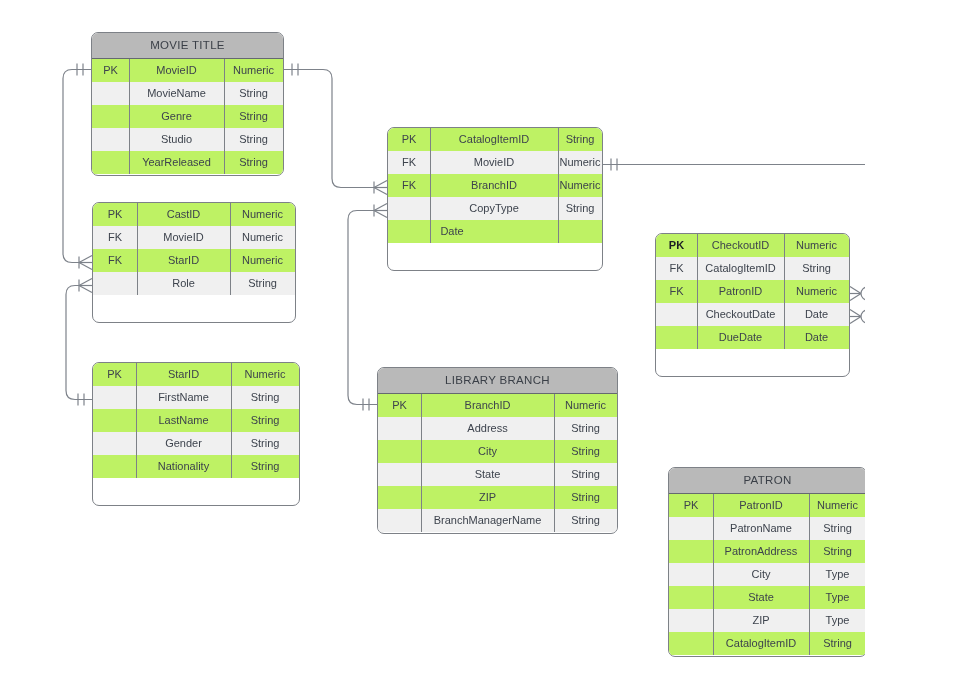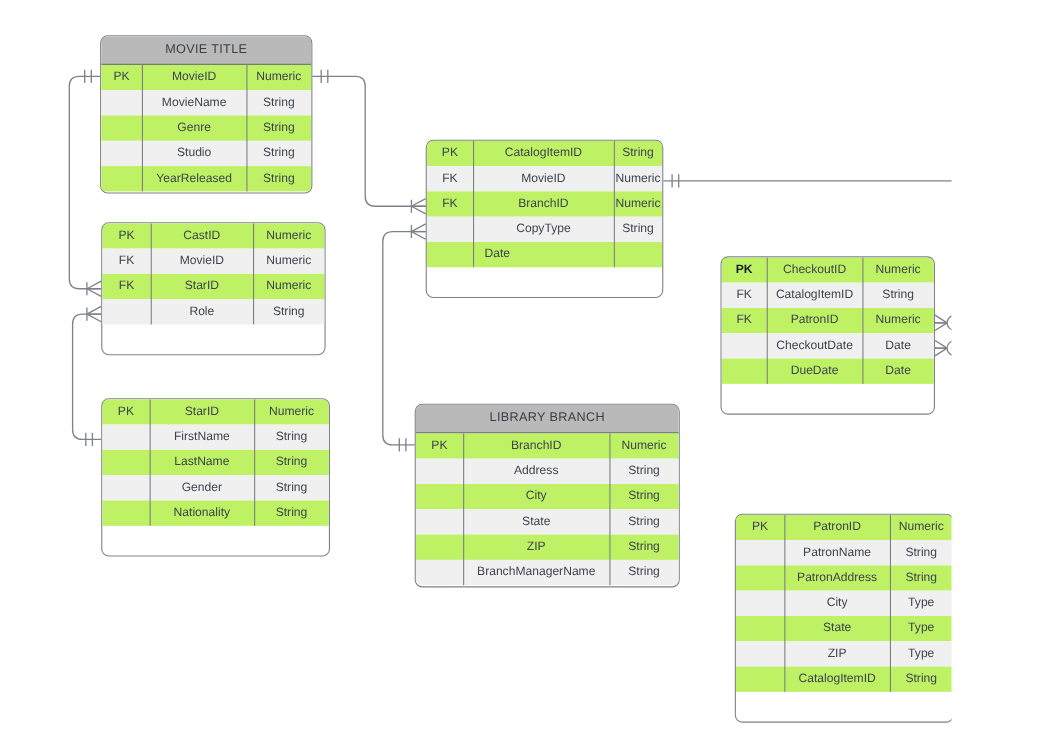--- a/index.html
+++ b/index.html
@@ -293,20 +293,21 @@
         <div class="trow">
           <div class="cell key" style="width: 41px;"></div>
           <div class="cell field">DueDate</div>
           <div class="cell type" style="width: 65px;">Date</div>
         </div>
         <div class="coldiv" style="left: 41px;"></div>
         <div class="coldiv" style="left: 128px;"></div>
       </div>
     </div>
     <div class="etable" style="left: 668px; top: 467px; width: 199px; height: 189.5px;">
+      <div class="thead">PATRON</div>
       <div class="tbody" style="height: 161px;">
         <div class="trow">
           <div class="cell key" style="width: 44px;">PK</div>
           <div class="cell field">PatronID</div>
           <div class="cell type" style="width: 57px;">Numeric</div>
         </div>
         <div class="trow alt">
           <div class="cell key" style="width: 44px;"></div>
           <div class="cell field">PatronName</div>
           <div class="cell type" style="width: 57px;">String</div>

